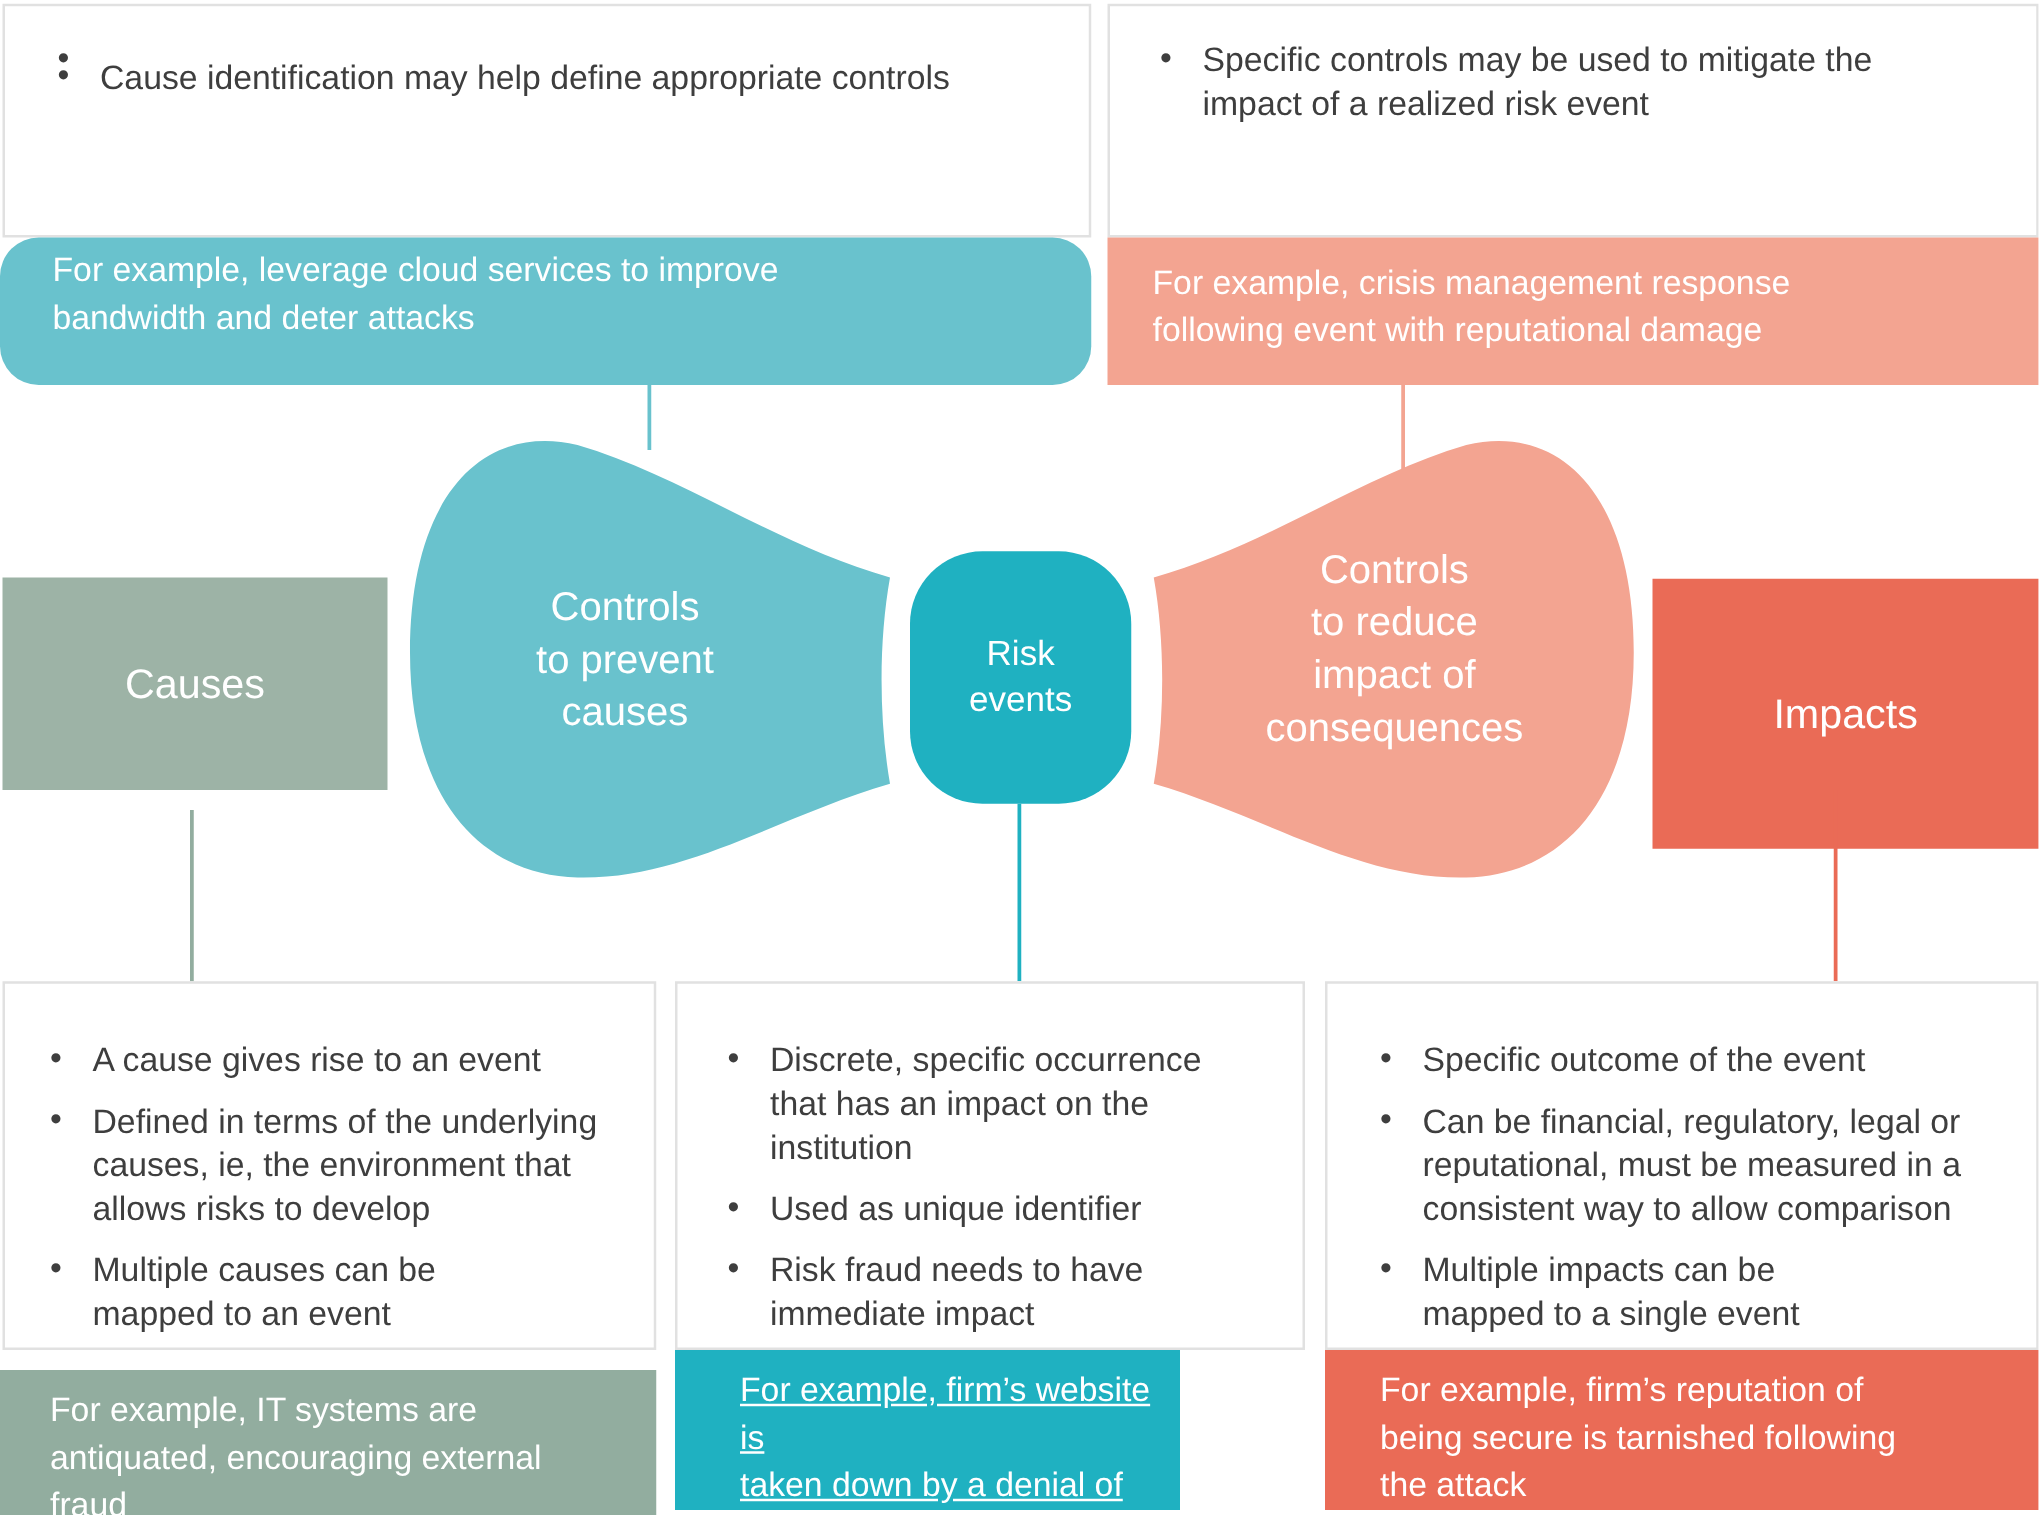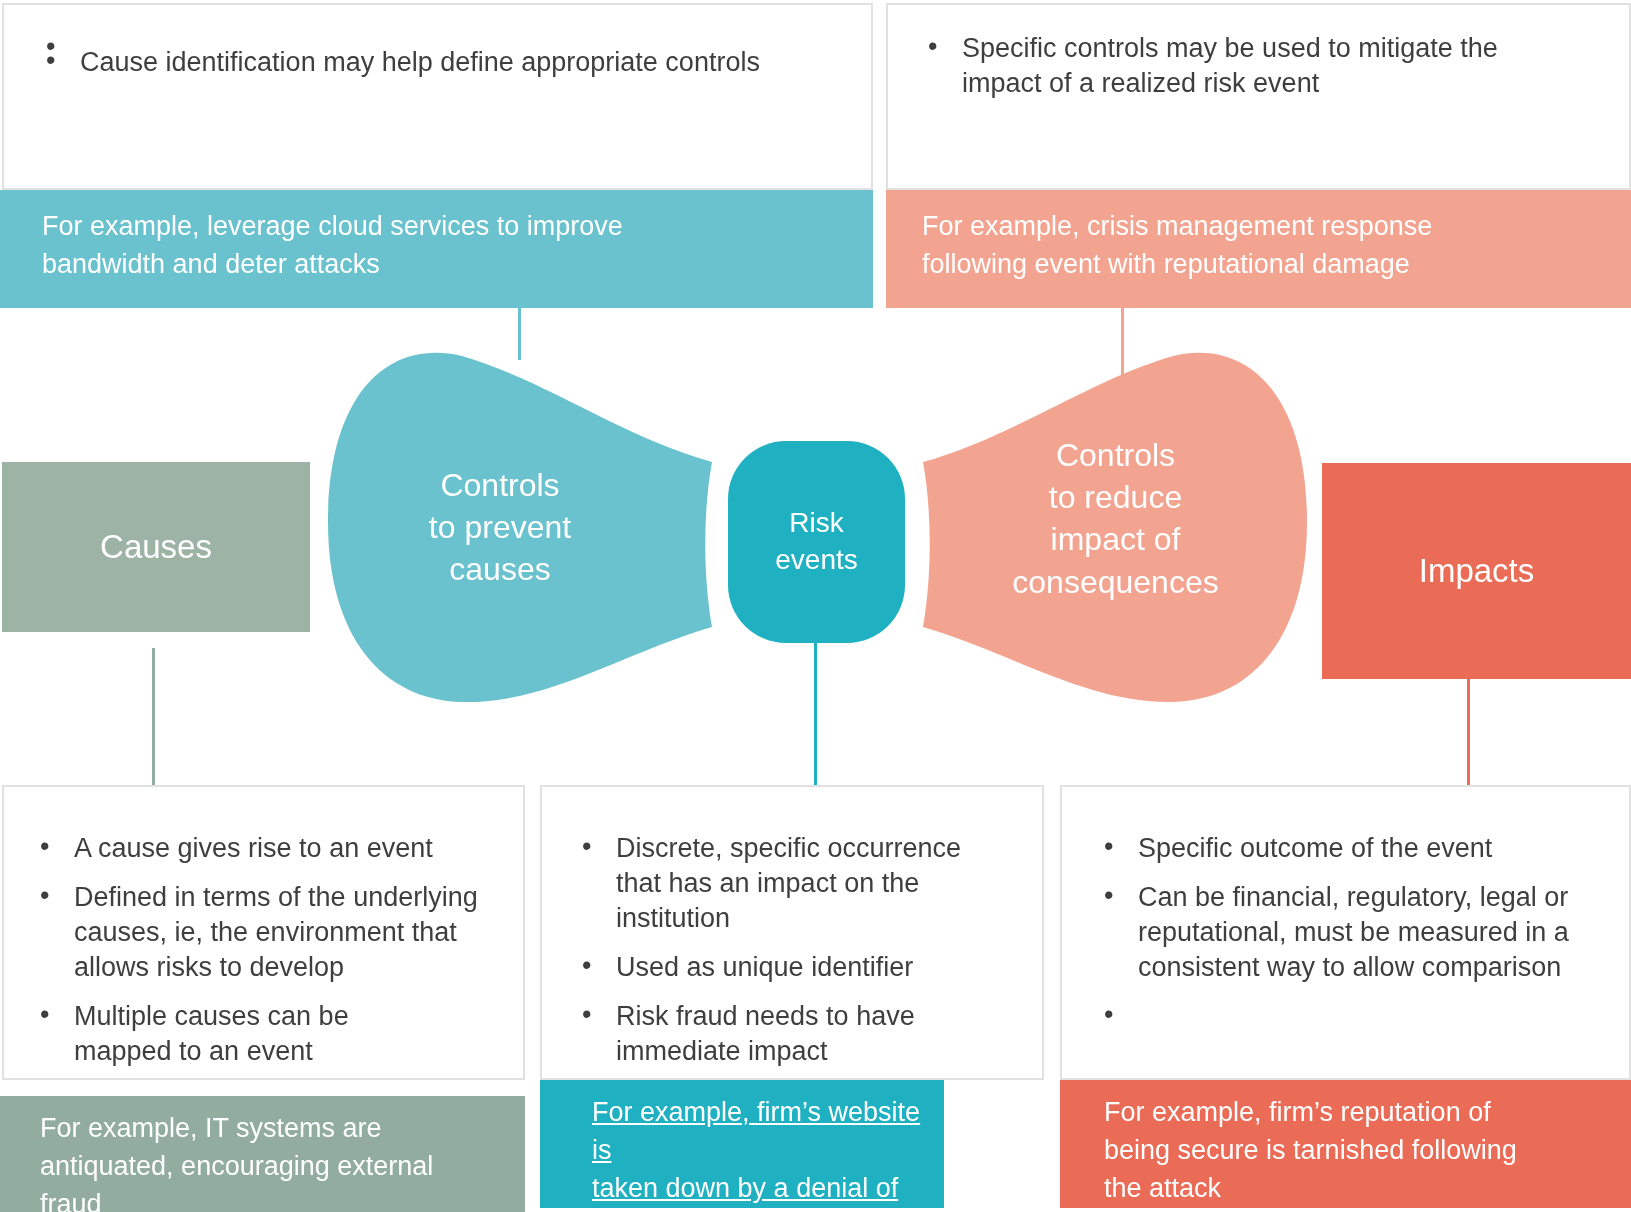--- a/index.html
+++ b/index.html
@@ -51,21 +51,21 @@
       <li>
         <span class="dot">•</span>
       </li>
       <li>
         <span class="dot">•</span>
         <span class="pre">Cause identification may help define appropriate controls</span>
       </li>
     </ul>
   </section>
 
-  <div class="banner bg-teal-light" style="left:0; top:190px; width:873px; height:118px; padding:18px 180px 0 42px;">For example, leverage cloud services to improve
+  <div class="banner bg-teal-light" style="left:0; top:190px; width:873px; height:118px; padding:8px 180px 0 42px;border-radius:31px;">For example, leverage cloud services to improve
 bandwidth and deter attacks</div>
 
   <section class="info-box" style="left:886px; top:3px; width:745px; height:187px;">
     <ul class="bullets" style="padding:26px 24px 0 40px;">
       <li>
         <span class="dot">•</span>
         <span class="pre">Specific controls may be used to mitigate the
 impact of a realized risk event</span>
       </li>
     </ul>
@@ -172,20 +172,22 @@
         <span class="pre">Specific outcome of the event</span>
       </li>
       <li>
         <span class="dot">•</span>
         <span class="pre">Can be financial, regulatory, legal or
 reputational, must be measured in a
 consistent way to allow comparison</span>
       </li>
       <li>
         <span class="dot">•</span>
+        <span class="pre">Multiple impacts can be
+mapped to a single event</span>
       </li>
     </ul>
   </section>
 
   <div class="banner bg-red" style="left:1060px; top:1080px; width:571px; height:128px; padding:14px 30px 0 44px;">For example, firm’s reputation of
 being secure is tarnished following
 the attack</div>
 
 </div>
 

